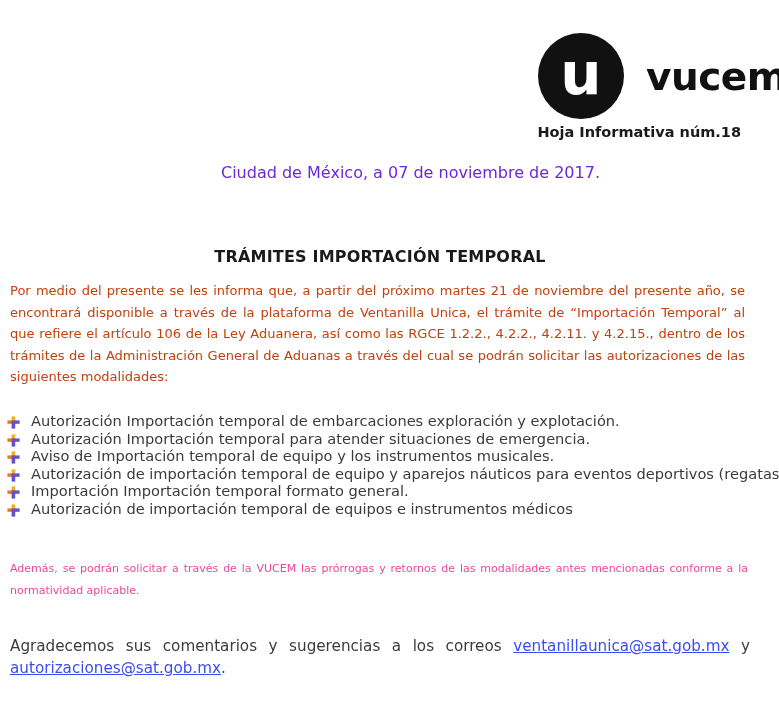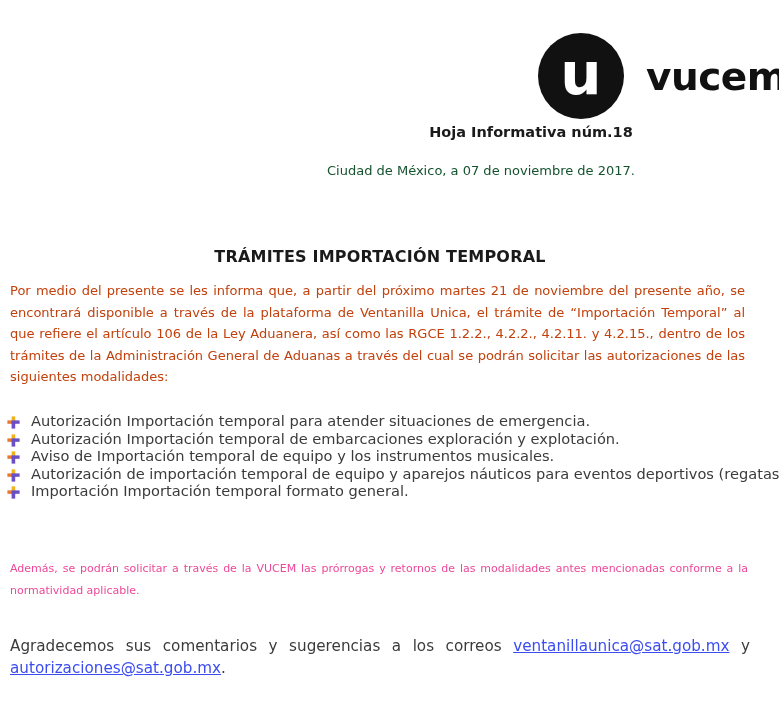--- a/index.html
+++ b/index.html
@@ -53,36 +53,36 @@
     font-size: 39px;
     line-height: 39px;
     letter-spacing: -0.5px;
   }
 
   .sheet-number {
     position: absolute;
     right: 38px;
     top: 124px;
     width: 420px;
-    text-align: center;
+    text-align: right;
     font-family: "DejaVu Sans", sans-serif;
     font-weight: bold;
     font-size: 14.5px;
     color: #1a1a1a;
   }
 
   .place-date {
     position: absolute;
     right: 38px;
     top: 163px;
     width: 520px;
-    text-align: center;
-    font-family: "DejaVu Sans", sans-serif;
-    font-size: 13px;
-    color: #14532d;
+    text-align: left;
+    font-family: "DejaVu Sans", sans-serif;
+    font-size: 16px;
+    color: #6d28d9;
   }
 
   
   .doc-title {
     position: absolute;
     left: 0;
     top: 247px;
     width: 760px;
     text-align: center;
     font-family: "DejaVu Sans", sans-serif;
@@ -184,46 +184,53 @@
 
 <div class="intro-paragraph">Por medio del presente se les informa que, a partir del próximo martes 21 de noviembre del presente año, se encontrará disponible a través de la plataforma de Ventanilla Unica, el trámite de “Importación Temporal” al que refiere el artículo 106 de la Ley Aduanera, así como las RGCE 1.2.2., 4.2.2., 4.2.11. y 4.2.15., dentro de los trámites de la Administración General de Aduanas a través del cual se podrán solicitar las autorizaciones de las siguientes modalidades:</div>
 
 <ul class="modality-list" id="modality-list">
     <li class="modality-item"><span class="bullet-marker"><svg viewBox="0 0 13 13" width="13" height="13" xmlns="http://www.w3.org/2000/svg">
           <rect x="4.6" y="0.4" width="3.6" height="5.6" fill="#f2b21c"></rect>
           <rect x="0.4" y="4.4" width="5.0" height="3.4" fill="#e8762c"></rect>
           <rect x="4.6" y="4.4" width="3.6" height="3.4" fill="#6b4fc6"></rect>
           <rect x="7.6" y="4.4" width="5.0" height="3.4" fill="#6b4fc6"></rect>
           <rect x="4.6" y="6.6" width="3.6" height="6.0" fill="#6b4fc6"></rect>
+        </svg></span><span>Autorización Importación temporal de embarcaciones exploración y explotación.</span></li>
+    <li class="modality-item"><span class="bullet-marker"><svg viewBox="0 0 13 13" width="13" height="13" xmlns="http://www.w3.org/2000/svg">
+          <rect x="4.6" y="0.4" width="3.6" height="5.6" fill="#f2b21c"></rect>
+          <rect x="0.4" y="4.4" width="5.0" height="3.4" fill="#e8762c"></rect>
+          <rect x="4.6" y="4.4" width="3.6" height="3.4" fill="#6b4fc6"></rect>
+          <rect x="7.6" y="4.4" width="5.0" height="3.4" fill="#6b4fc6"></rect>
+          <rect x="4.6" y="6.6" width="3.6" height="6.0" fill="#6b4fc6"></rect>
         </svg></span><span>Autorización Importación temporal para atender situaciones de emergencia.</span></li>
     <li class="modality-item"><span class="bullet-marker"><svg viewBox="0 0 13 13" width="13" height="13" xmlns="http://www.w3.org/2000/svg">
           <rect x="4.6" y="0.4" width="3.6" height="5.6" fill="#f2b21c"></rect>
           <rect x="0.4" y="4.4" width="5.0" height="3.4" fill="#e8762c"></rect>
           <rect x="4.6" y="4.4" width="3.6" height="3.4" fill="#6b4fc6"></rect>
           <rect x="7.6" y="4.4" width="5.0" height="3.4" fill="#6b4fc6"></rect>
           <rect x="4.6" y="6.6" width="3.6" height="6.0" fill="#6b4fc6"></rect>
-        </svg></span><span>Autorización Importación temporal de embarcaciones exploración y explotación.</span></li>
-    <li class="modality-item"><span class="bullet-marker"><svg viewBox="0 0 13 13" width="13" height="13" xmlns="http://www.w3.org/2000/svg">
-          <rect x="4.6" y="0.4" width="3.6" height="5.6" fill="#f2b21c"></rect>
-          <rect x="0.4" y="4.4" width="5.0" height="3.4" fill="#e8762c"></rect>
-          <rect x="4.6" y="4.4" width="3.6" height="3.4" fill="#6b4fc6"></rect>
-          <rect x="7.6" y="4.4" width="5.0" height="3.4" fill="#6b4fc6"></rect>
-          <rect x="4.6" y="6.6" width="3.6" height="6.0" fill="#6b4fc6"></rect>
         </svg></span><span>Aviso de Importación temporal de equipo y los instrumentos musicales.</span></li>
     <li class="modality-item"><span class="bullet-marker"><svg viewBox="0 0 13 13" width="13" height="13" xmlns="http://www.w3.org/2000/svg">
           <rect x="4.6" y="0.4" width="3.6" height="5.6" fill="#f2b21c"></rect>
           <rect x="0.4" y="4.4" width="5.0" height="3.4" fill="#e8762c"></rect>
           <rect x="4.6" y="4.4" width="3.6" height="3.4" fill="#6b4fc6"></rect>
           <rect x="7.6" y="4.4" width="5.0" height="3.4" fill="#6b4fc6"></rect>
           <rect x="4.6" y="6.6" width="3.6" height="6.0" fill="#6b4fc6"></rect>
         </svg></span><span>Autorización de importación temporal de equipo y aparejos náuticos para eventos deportivos (regatas)</span></li>
     <li class="modality-item"><span class="bullet-marker"><svg viewBox="0 0 13 13" width="13" height="13" xmlns="http://www.w3.org/2000/svg">
           <rect x="4.6" y="0.4" width="3.6" height="5.6" fill="#f2b21c"></rect>
           <rect x="0.4" y="4.4" width="5.0" height="3.4" fill="#e8762c"></rect>
           <rect x="4.6" y="4.4" width="3.6" height="3.4" fill="#6b4fc6"></rect>
           <rect x="7.6" y="4.4" width="5.0" height="3.4" fill="#6b4fc6"></rect>
           <rect x="4.6" y="6.6" width="3.6" height="6.0" fill="#6b4fc6"></rect>
         </svg></span><span>Importación Importación temporal formato general.</span></li>
+    <li class="modality-item"><span class="bullet-marker"><svg viewBox="0 0 13 13" width="13" height="13" xmlns="http://www.w3.org/2000/svg">
+          <rect x="4.6" y="0.4" width="3.6" height="5.6" fill="#f2b21c"></rect>
+          <rect x="0.4" y="4.4" width="5.0" height="3.4" fill="#e8762c"></rect>
+          <rect x="4.6" y="4.4" width="3.6" height="3.4" fill="#6b4fc6"></rect>
+          <rect x="7.6" y="4.4" width="5.0" height="3.4" fill="#6b4fc6"></rect>
+          <rect x="4.6" y="6.6" width="3.6" height="6.0" fill="#6b4fc6"></rect>
+        </svg></span><span>Autorización de importación temporal de equipos e instrumentos médicos</span></li>
   </ul>
 
 <div class="closing-paragraph">Además, se podrán solicitar a través de la VUCEM las prórrogas y retornos de las modalidades antes mencionadas conforme a la normatividad aplicable.</div>
 
 <div class="contact-paragraph"><span> Agradecemos sus comentarios y sugerencias a los correos </span><span class="email-link">ventanillaunica@sat.gob.mx</span><span> y </span><span class="email-link">autorizaciones@sat.gob.mx</span><span>.</span></div>
 
 </body></html>

